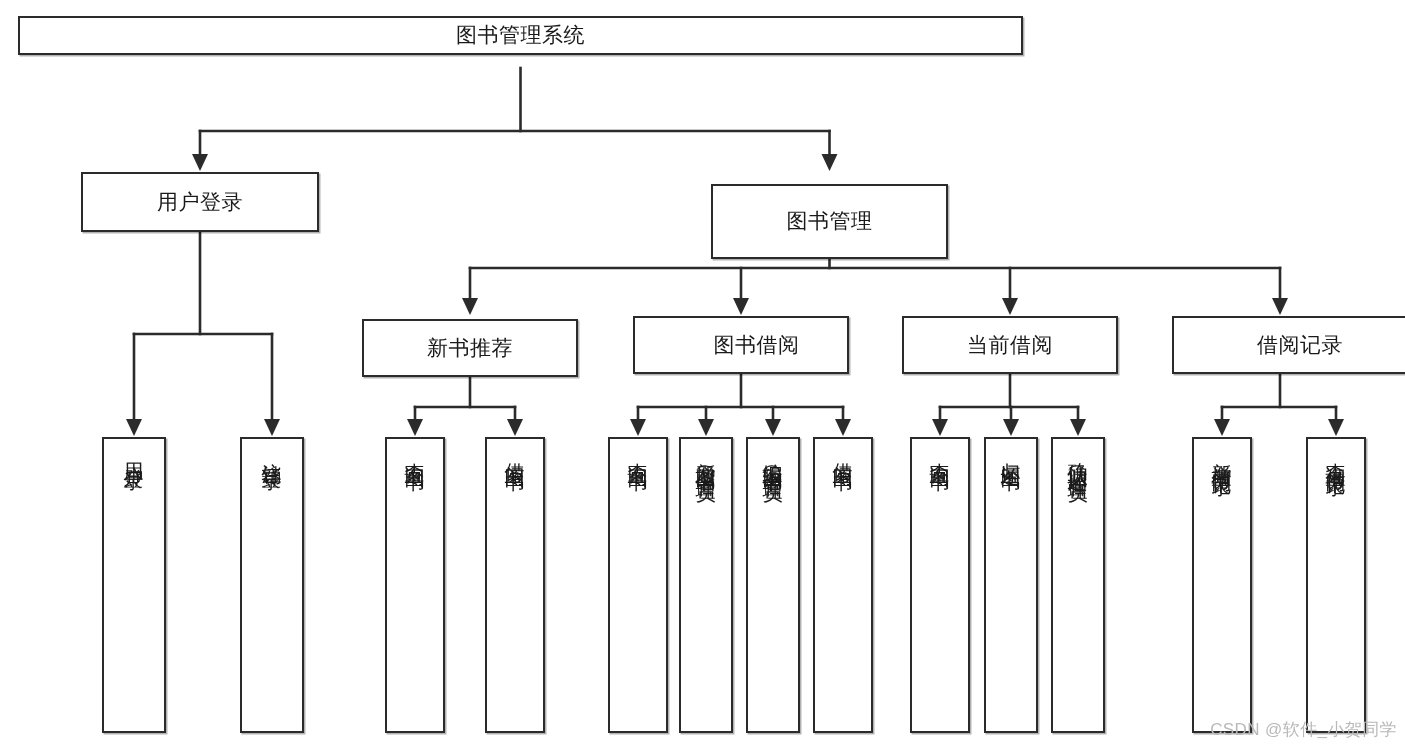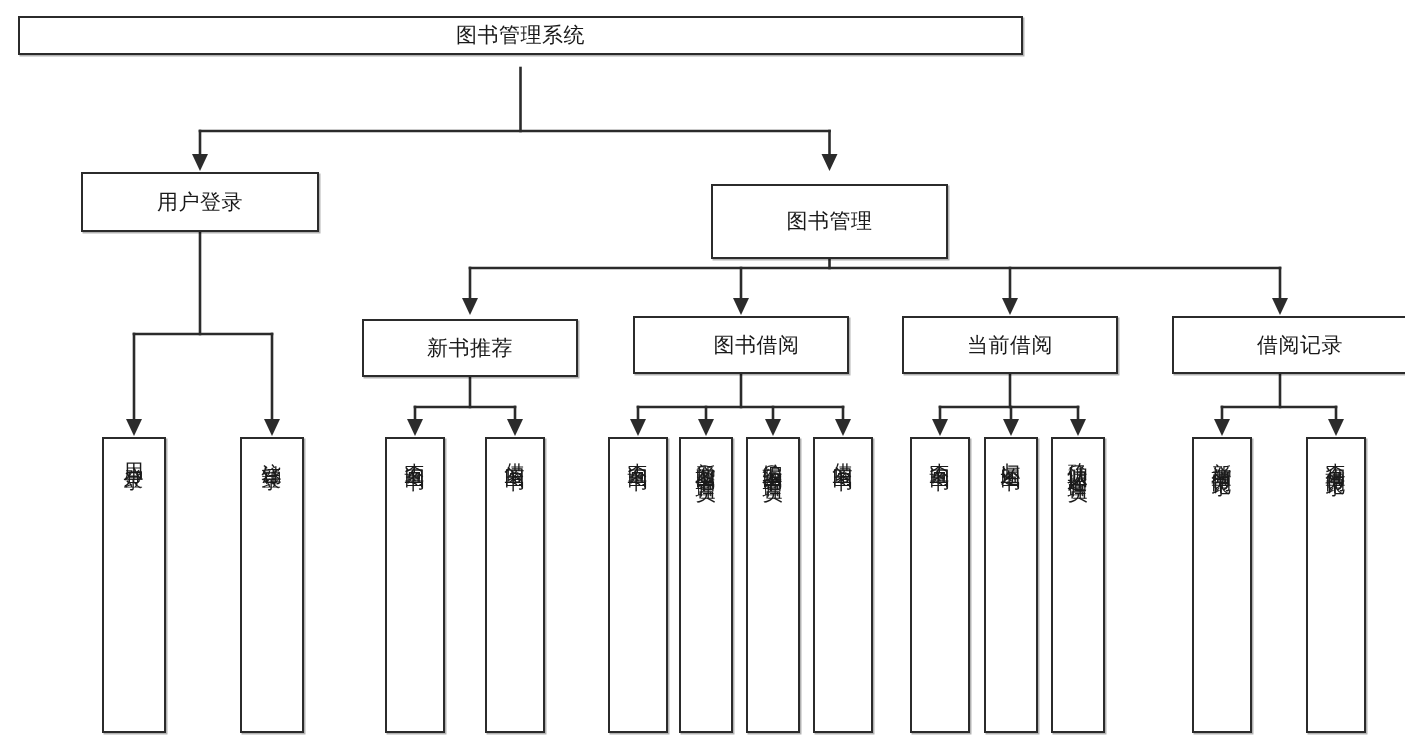--- a/index.html
+++ b/index.html
@@ -183,13 +183,14 @@
       <div class="node vertical" style="left: 1051px; top: 437px; width: 54px; height: 296px;">
         <span class="node-label">确认归还（管理员）</span>
       </div>
       <div class="node vertical" style="left: 1192px; top: 437px; width: 60px; height: 296px;">
         <span class="node-label">新增借阅记录</span>
       </div>
       <div class="node vertical" style="left: 1306px; top: 437px; width: 60px; height: 296px;">
         <span class="node-label">查询借阅记录</span>
       </div>
     </div>
+  <div id="watermark">CSDN @软件_小贺同学</div>
 </div>
 
 </body></html>

